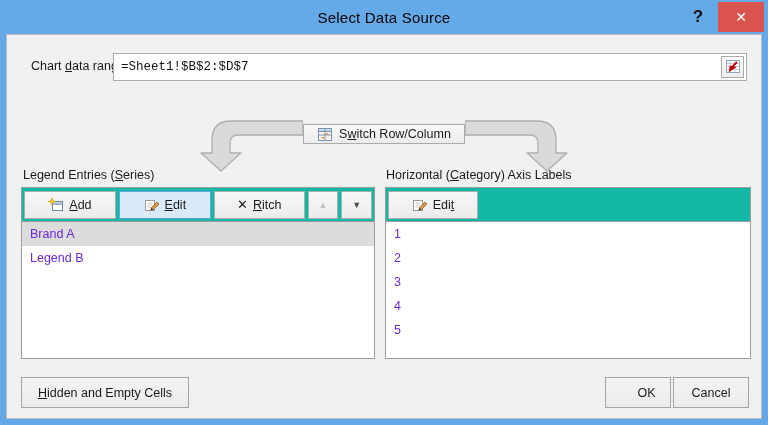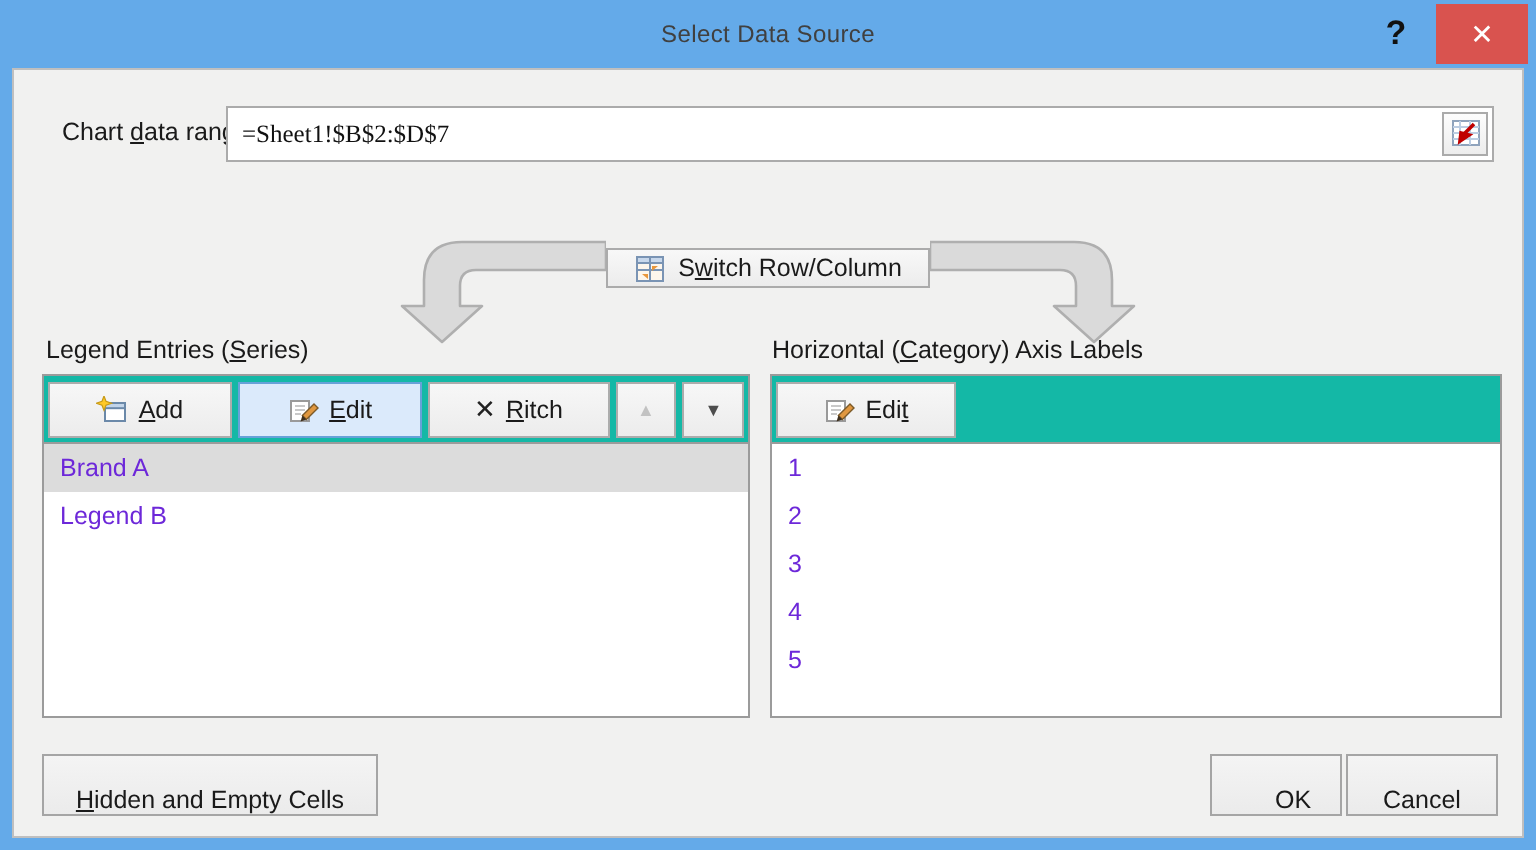--- a/index.html
+++ b/index.html
@@ -6,21 +6,21 @@
   html,body { width:768px; height:425px; font-family:"Liberation Sans","DejaVu Sans",sans-serif; }
   .dialog {
     position:relative; width:768px; height:425px;
     background:#64AAE9;
   }
   
   .titlebar {
     position:absolute; top:0; left:0; right:0; height:34px;
     display:flex; align-items:center; justify-content:center;
   }
-  .title { font-size:12px; color:#404040; letter-spacing:.2px; }
+  .title { font-size:15px; color:#000000; letter-spacing:.2px; }
   .help-btn {
     position:absolute; right:58px; top:4px; width:24px; height:26px;
     font-size:17px; font-weight:bold; color:#111;
     display:flex; align-items:center; justify-content:center; cursor:default;
   }
   .close-btn {
     position:absolute; right:4px; top:2px; width:46px; height:30px;
     background:#D9534F; display:flex; align-items:center; justify-content:center;
     cursor:default;
   }
@@ -28,21 +28,21 @@
   
   .body {
     position:absolute; left:6px; right:6px; top:34px; bottom:6px;
     background:#F1F1F0; border:1px solid #BFBFBF;
   }
   
   .range-label { position:absolute; left:24px; top:24px; font-size:12.5px; color:#1a1a1a; }
   .range-input-wrap { position:absolute; left:106px; top:18px; right:14px; height:28px; }
   .range-input {
     width:100%; height:100%; border:1px solid #ABABAB; background:#fff;
-    font-family:Liberation Serif, serif;
+    font-family:Liberation Mono, monospace;
     font-size:12.5px; color:#111; padding:0 30px 0 7px; outline:none;
   }
   .range-picker {
     position:absolute; right:3px; top:3px; width:23px; height:22px;
     border:1px solid #ABABAB; background:linear-gradient(#FDFDFD,#EDEDED);
     display:flex; align-items:center; justify-content:center; padding:0; cursor:default;
   }
   
   .switch-btn {
     position:absolute; left:296px; top:89px; width:162px; height:20px;
@@ -87,21 +87,21 @@
   .list-row {
     height:24px; display:flex; align-items:center;
     padding:0 8px; font-size:12.5px; color:#6d28d9;
   }
   .list-row.selected { background:#DCDCDC; }
   
   .footer-btn {
     position:absolute; bottom:10px; height:31px;
     border:1px solid #A5A5A5; background:linear-gradient(#F4F4F4,#EBEBEB);
     font-size:12.5px; color:#1a1a1a; font-family:inherit; cursor:default;
-    display:flex; align-items:flex-end; justify-content:center;
+    display:flex; align-items:center; justify-content:center;
   }
   .hidden-cells { left:14px; width:168px; }
   .ok-btn  { right:90px; width:66px;padding-left:17px; }
   .cancel-btn { right:12px; width:76px; }
   .key { text-decoration:underline; }
   svg { display:block; }
 </style>
 </head>
 <body>
 

